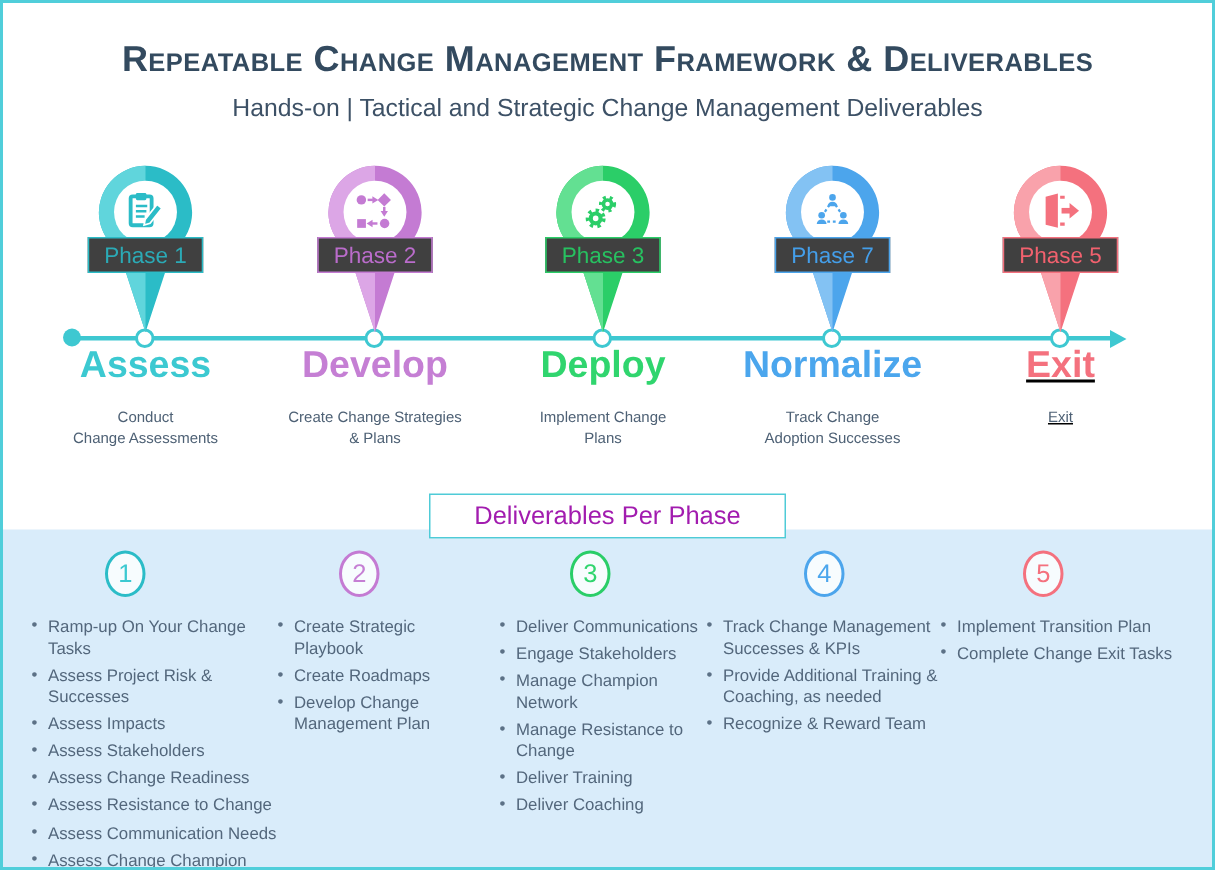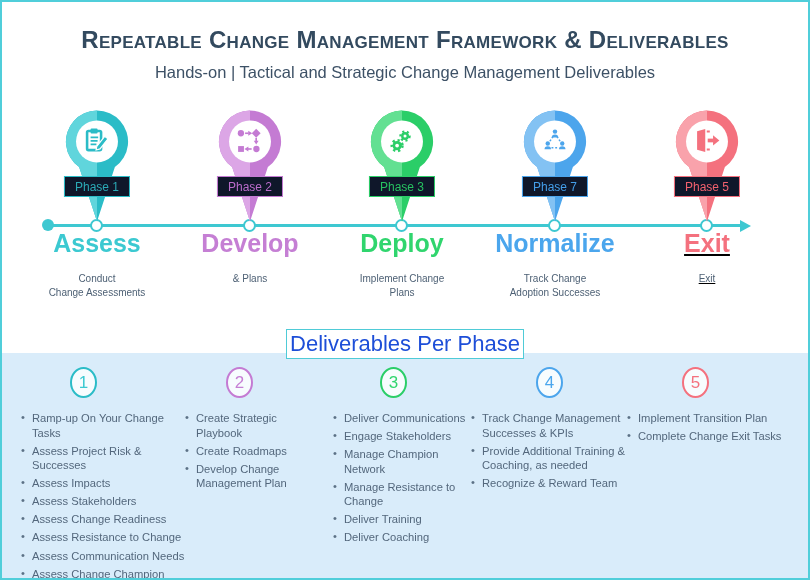--- a/index.html
+++ b/index.html
@@ -28,44 +28,44 @@
   
   .phase-col { position:absolute; top:106px; width:160px; text-align:center; }
   .phase-col.c1 { left:15px; }  .phase-col.c2 { left:168px; }
   .phase-col.c3 { left:320px; } .phase-col.c4 { left:473px; }
   .phase-col.c5 { left:625px;text-decoration:underline; }
   .pin-wrap { position:relative; width:78px; height:116px; margin:0 auto; }
   .pin-wrap svg { display:block; width:78px; height:115px; color:var(--main); }
   .pin-dark  { fill:var(--main); }
   .pin-light { fill:var(--light); }
   .phase-label {
-    position:absolute; top:68px; left:50%; transform:translateX(-50%);
-    background:#0f172a; border:1.6px solid var(--main); color:var(--ink);
-    font-size:12px; padding:2.5px 10px; white-space:nowrap;
+    position:absolute; top:50px; left:50%; transform:translateX(-50%);
+    background:#404040; border:1.6px solid var(--main); color:var(--ink);
+    font-size:15px; padding:2.5px 10px; white-space:nowrap;
   }
   .phase-name { margin-top:5px; font-size:25px; font-weight:bold; color:var(--name); }
   .phase-desc { margin-top:14px; font-size:10px; line-height:1.42; color:#4E6175; }
 
   
   .tl-line { position:absolute; top:222px; left:46px; width:694px; height:2.6px; background:#3EC8D1; border-radius:2px; }
   .tl-start { position:absolute; top:217px; left:40px; width:12px; height:12px; border-radius:50%; background:#3EC8D1; }
   .tl-node  { position:absolute; top:216.5px; width:13px; height:13px; border-radius:50%; background:#fff; border:2.4px solid #3EC8D1; }
   .tl-node.n1 { left:88px; }  .tl-node.n2 { left:241px; }
   .tl-node.n3 { left:393px; } .tl-node.n4 { left:546px; }
   .tl-node.n5 { left:698px; }
   .tl-arrow { position:absolute; top:217.5px; left:738px; width:0; height:0;
     border-top:6px solid transparent; border-bottom:6px solid transparent;
     border-left:11px solid #3EC8D1; }
 
   
   .banner {
     position:absolute; top:327px; left:50%; transform:translateX(-50%);
     width:238px; height:30px; line-height:27px; z-index:3;
     background:#fff; border:1.6px solid #4FCBD7; text-align:center;
-    font-size:22px; color:#1d4ed8;
+    font-size:17px; color:#a21caf;
   }
 
   
   .panel { position:absolute; left:0; right:0; top:351px; bottom:0; background:#D9ECFA; }
   .pcol { position:absolute; top:14px; }
   .pcol.c1 { left:18px;  width:175px; }
   .pcol.c2 { left:182px; width:138px; }
   .pcol.c3 { left:330px; width:136px; }
   .pcol.c4 { left:468px; width:158px; }
   .pcol.c5 { left:624px; width:168px; }
@@ -151,20 +151,21 @@
           <rect x="1.8" y="16" width="5" height="5"></rect>
           <rect x="10.2" y="17.8" width="3.2" height="1.4"></rect>
           <path d="M10.6,16.4 l-3.4,2.1 3.4,2.1 z"></path>
           <circle cx="17.5" cy="18.5" r="2.7"></circle>
         </g>
       </svg>
       <div class="phase-label">Phase 2</div>
     </div>
     <div class="phase-name">Develop</div>
     <div class="phase-desc">
+      <div>Create Change Strategies</div>
       <div>&amp; Plans</div>
     </div>
   </div>
 
   <div class="phase-col c3 p3">
     <div class="pin-wrap">
       <svg viewBox="0 0 100 148">
         <path class="pin-dark" d="M50,146 L27,76 A40,40 0 1 1 73,76 Z"></path>
         <path class="pin-light" d="M50,146 L27,76 A40,40 0 1 1 73,76 Z" clip-path="url(#halfL)"></path>
         <circle cx="50" cy="43" r="27" fill="#fff"></circle>

